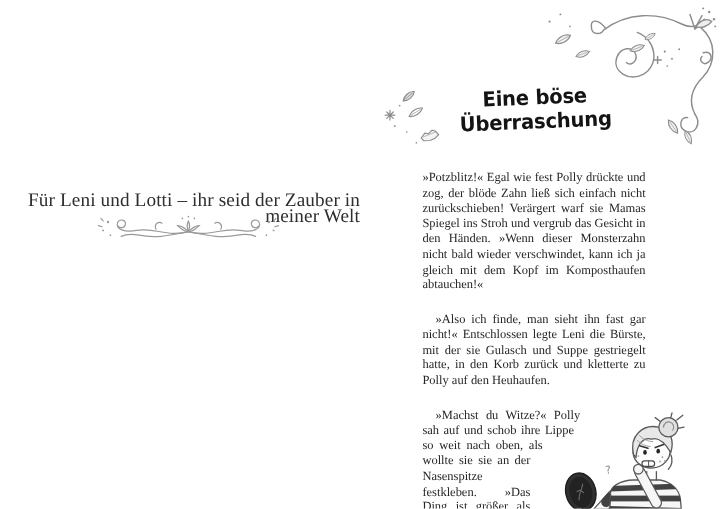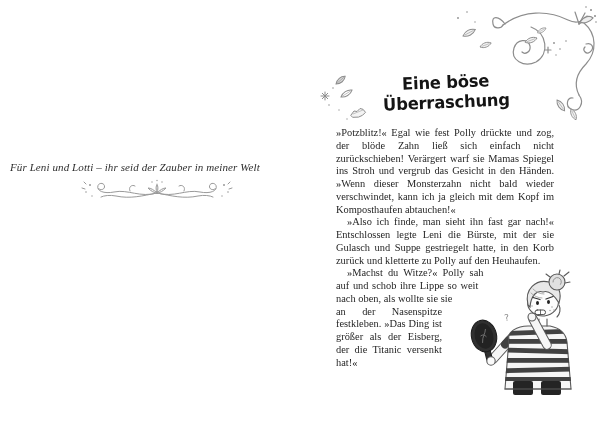--- a/index.html
+++ b/index.html
@@ -3,39 +3,39 @@
 <meta charset="utf-8">
 <style>
   html,body{margin:0;padding:0;background:#ffffff;}
   .spread{
     position:relative;width:600px;height:424px;background:#ffffff;
     overflow:hidden;font-family:"Liberation Serif",serif;
   }
   
   .dedication{
     position:absolute;left:10px;top:161px;width:290px;
-    text-align:left;font-size:11px;line-height:13px;
-    color:#2e2e2e;letter-spacing:0.1px;font-style:italic;
+    text-align:right;font-size:16px;line-height:13px;
+    color:#2e2e2e;letter-spacing:0.1px;
   }
   .divider-svg{position:absolute;left:76px;top:178px;}
   
   .corner-ornament-svg{position:absolute;left:433px;top:2px;}
   .title-leaves-svg{position:absolute;left:318px;top:74px;}
   .chapter-title{
     position:absolute;left:338px;top:72px;width:216px;margin:0;
     text-align:center;font-family:"DejaVu Sans",sans-serif;font-weight:bold;
     font-size:17px;color:#141414;letter-spacing:-0.2px;
     transform:rotate(-2.4deg) scaleX(0.96);transform-origin:center;
   }
   .body-text{
     position:absolute;left:336px;top:127px;width:218px;
     font-size:10.4px;line-height:12.75px;color:#262626;
     text-align:justify;
   }
-  .body-text p{margin:0;text-indent:11px;}
+  .body-text p{margin:16px;text-indent:11px;}
   .body-text p.opening{text-indent:0;}
   .illo-float{
     float:right;width:135px;height:122px;position:relative;
     shape-outside:polygon(112px 0px,135px 0px,135px 122px,26px 122px,26px 44px,60px 32px,68px 12px);
     shape-margin:3px;
   }
   .illo-svg{position:absolute;left:28px;top:2px;overflow:visible;}
   .qmark{font-family:"DejaVu Sans",sans-serif;}
 </style>
 </head>
@@ -134,21 +134,21 @@
         <path d="M3,22 L11,22 M7,18 L7,26 M4.3,19.3 L9.7,24.7 M9.7,19.3 L4.3,24.7"></path>
         <circle cx="15" cy="14" r="0.8" fill="#999" stroke="none"></circle>
         <circle cx="11" cy="31" r="0.8" fill="#999" stroke="none"></circle>
         <circle cx="21" cy="36" r="0.7" fill="#999" stroke="none"></circle>
         <circle cx="29" cy="45" r="0.7" fill="#999" stroke="none"></circle>
       </g>
     </svg>
 
     <div class="body-text">
       <p class="opening">»Potzblitz!« Egal wie fest Polly drückte und zog, der blöde Zahn ließ sich einfach nicht zurückschieben! Verärgert warf sie Mamas Spiegel ins Stroh und vergrub das Gesicht in den Händen. »Wenn dieser Monsterzahn nicht bald wieder verschwindet, kann ich ja gleich mit dem Kopf im Komposthaufen abtauchen!«</p>
-      <p>»Also ich finde, man sieht ihn fast gar nach!« Entschlossen legte Leni die Bürste, mit der sie Gulasch und Suppe gestriegelt hatte, in den Korb zurück und kletterte zu Polly auf den Heuhaufen.</p>
+      <p>»Also ich finde, man sieht ihn fast gar nicht!« Entschlossen legte Leni die Bürste, mit der sie Gulasch und Suppe gestriegelt hatte, in den Korb zurück und kletterte zu Polly auf den Heuhaufen.</p>
 
       <div class="illo-float">
         <svg class="illo-svg" width="150" height="126" viewBox="0 0 150 126">
           <g stroke="#5a5a5a" stroke-width="1.1" fill="none" stroke-linecap="round">
 
             <line x1="64" y1="70" x2="46" y2="90" stroke="#5a5a5a" stroke-width="10"></line>
             <line x1="64" y1="70" x2="46" y2="90" stroke="#f6f6f6" stroke-width="8"></line>
             <line x1="62" y1="71" x2="58" y2="75.5" stroke="#424242" stroke-width="8"></line>
 
             <path id="torso" d="M62,70 C60,63 70,57 81,57 L103,57 C113,59 119,65 120,73 L124,120 L58,120 Z" fill="#f6f6f6"></path>

